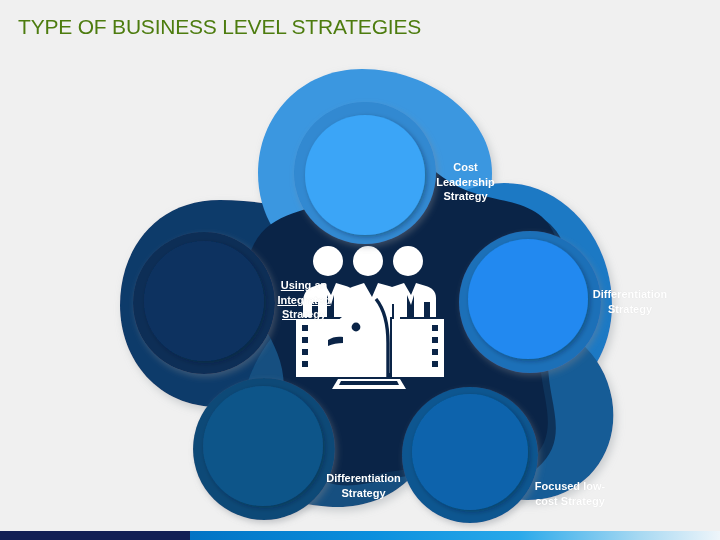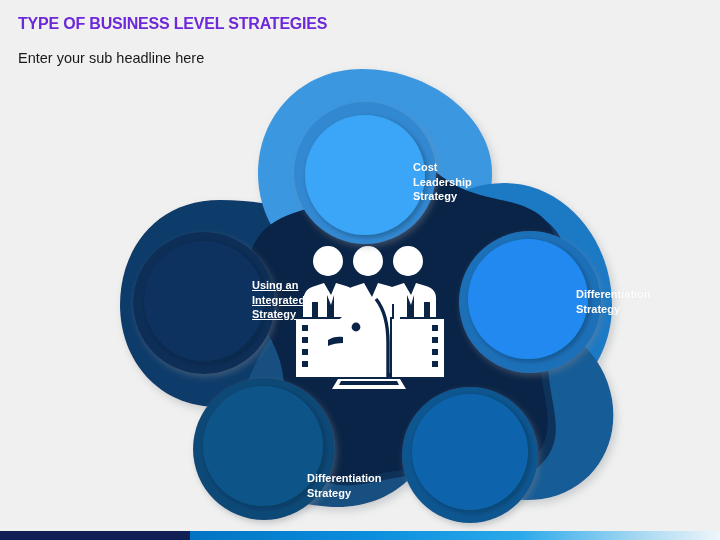--- a/index.html
+++ b/index.html
@@ -21,23 +21,23 @@
     width: 720px;
     height: 540px;
     background: #f0f0f0;
   }
 
   
   #title {
     position: absolute;
     left: 18px;
     top: 15px;
-    font-size: 16px;
-    font-weight: bold;
-    color: #6d28d9;
+    font-size: 21px;
+    font-weight: normal;
+    color: #4d7c0f;
     letter-spacing: -0.2px;
     white-space: nowrap;
   }
   #subtitle {
     position: absolute;
     left: 18px;
     top: 50px;
     font-size: 14.5px;
     font-weight: normal;
     color: #1a1a1a;
@@ -56,20 +56,21 @@
     display: block;
     width: 530px;
     height: 460px;
     overflow: visible;
   }
 
   
   .node-label {
     position: absolute;
     color: #ffffff;
+    text-align: center;
     font-size: 11px;
     font-weight: bold;
     line-height: 14.5px;
     pointer-events: none;
     text-shadow: 0 0 1px rgba(0,0,0,0.10);
   }
   .node-label span { display: block; }
 
   #label-cost        { left: 313px; top: 105px;  width: 105px; }
   #label-diff        { left: 476px; top: 232px;  width: 108px; }
@@ -96,21 +97,20 @@
     height: 100%;
     background: linear-gradient(to right, #0273c4 0%, #0b8fdd 34%, #2aa9ea 62%, #a8d9f2 85%, #eef5fa 100%);
   }
 </style>
 </head>
 <body>
 
 <div id="slide">
 
   <div id="title">TYPE OF BUSINESS LEVEL STRATEGIES</div>
-  <div id="subtitle">Enter your sub headline here</div>
 
   <div id="diagram">
     <svg viewBox="0 0 530 460" xmlns="http://www.w3.org/2000/svg">
       <defs>
         <filter id="softshadow" x="-40%" y="-40%" width="180%" height="180%">
           <feDropShadow dx="3" dy="4" stdDeviation="4" flood-color="#9aa0a6" flood-opacity="0.45"></feDropShadow>
         </filter>
         <filter id="softshadow2" x="-40%" y="-40%" width="180%" height="180%">
           <feDropShadow dx="2" dy="3" stdDeviation="3" flood-color="#7f868c" flood-opacity="0.40"></feDropShadow>
         </filter>
@@ -276,20 +276,24 @@
 
     <div id="label-cost" class="node-label">
       <span>Cost</span>
       <span>Leadership</span>
       <span>Strategy</span>
     </div>
     <div id="label-diff" class="node-label">
       <span>Differentiation</span>
       <span>Strategy</span>
     </div>
+    <div id="label-foclow" class="node-label">
+      <span>Focused low-</span>
+      <span>cost Strategy</span>
+    </div>
     <div id="label-focdiff" class="node-label">
       <span>Differentiation</span>
       <span>Strategy</span>
     </div>
     <div id="label-integrated" class="node-label">
       <span>Using an</span>
       <span>Integrated</span>
       <span>Strategy</span>
     </div>
   </div>

